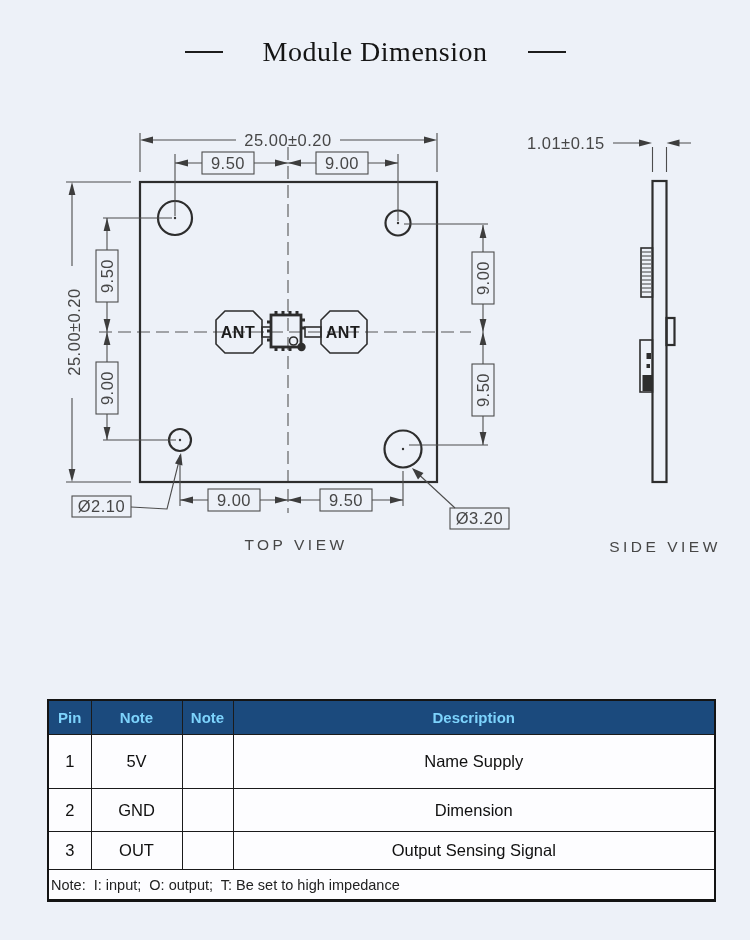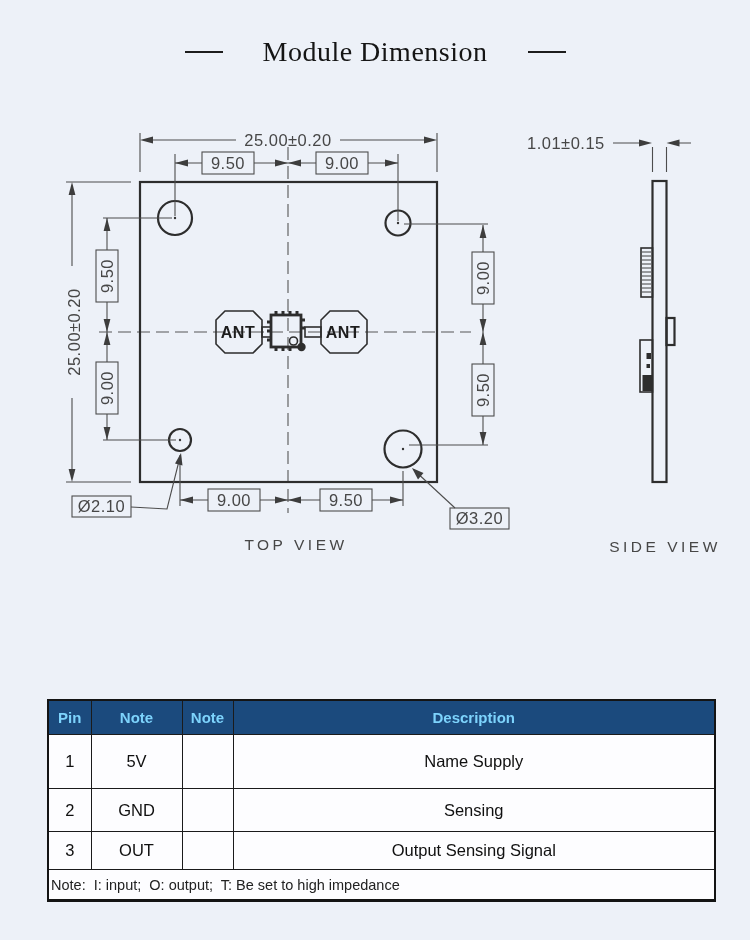--- a/index.html
+++ b/index.html
@@ -215,21 +215,21 @@
       <tr class="r1">
         <td>1</td>
         <td>5V</td>
         <td></td>
         <td>Name Supply</td>
       </tr>
       <tr class="r2">
         <td>2</td>
         <td>GND</td>
         <td></td>
-        <td>Sensing</td>
+        <td>Dimension</td>
       </tr>
       <tr class="r3">
         <td>3</td>
         <td>OUT</td>
         <td></td>
         <td>Output Sensing Signal</td>
       </tr>
       <tr class="note-row">
         <td colspan="4">Note:  I: input;  O: output;  T: Be set to high impedance</td>
       </tr>

